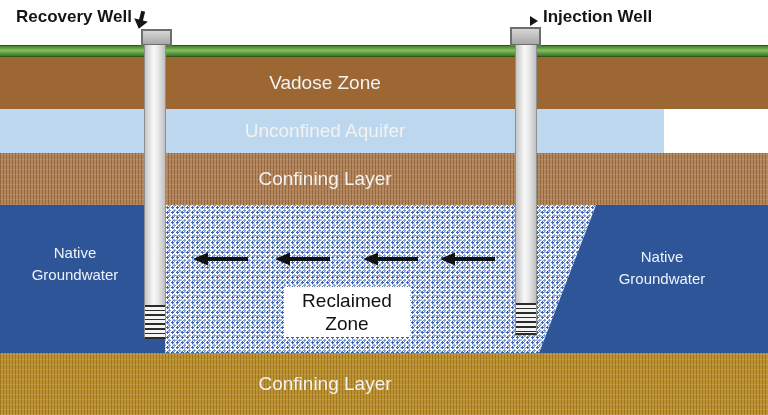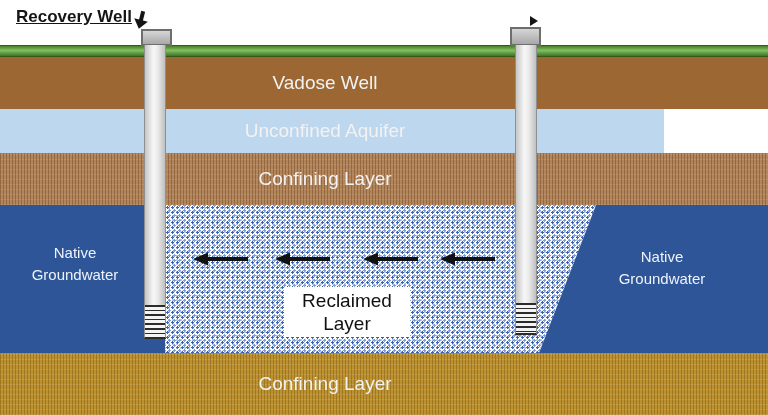--- a/index.html
+++ b/index.html
@@ -44,21 +44,21 @@
   
   .well-cap{background:linear-gradient(#d6d6d6,#a8a8a8);border:2px solid #6e6e6e;box-sizing:border-box;}
   .well-pipe{background:linear-gradient(90deg,#c6c6c6,#f7f7f7 42%,#ececec 62%,#bfbfbf);
     border-left:1px solid #8f8f8f;border-right:1px solid #8f8f8f;box-sizing:border-box;}
   .well-screen{background:
     repeating-linear-gradient(180deg,#2b2b2b 0 1.6px,#f4f4f4 1.6px 4.6px);
     border-left:1px solid #8f8f8f;border-right:1px solid #8f8f8f;border-bottom:2px solid #2b2b2b;
     box-sizing:border-box;}
   
   .well-title{position:absolute;top:7px;color:#151515;font-size:17px;font-weight:bold;white-space:nowrap;}
-  #recovery-title{left:16px;text-decoration:underline;}
+  #recovery-title{left:16px;}
   #injection-title{left:543px;}
   .marker{position:absolute;}
 </style>
 </head>
 <body>
 
 <div id="stage">
 
   <span class="well-title" id="recovery-title">Recovery Well</span>
   <span class="marker" style="left:132px;top:10px;">
@@ -66,25 +66,26 @@
       <line x1="9" y1="1" x2="9" y2="11" stroke="#151515" stroke-width="4"></line>
       <polygon points="2,10 16,10 9,19" fill="#151515"></polygon>
     </svg>
   </span>
 
   <span class="marker" style="left:529px;top:13px;">
     <svg width="10" height="12" viewBox="0 0 10 12">
       <polygon points="1,1 9,6 1,11" fill="#151515"></polygon>
     </svg>
   </span>
+  <span class="well-title" id="injection-title">Injection Well</span>
 
   <div class="abs" id="grass"></div>
 
   <div class="abs" id="vadose" style="background-color: rgb(156, 103, 51);">
-    <span class="layer-label">Vadose Well</span>
+    <span class="layer-label">Vadose Zone</span>
   </div>
 
   <div class="abs" id="unconfined" style="background-color: rgb(189, 215, 238);">
     <span class="layer-label">Unconfined Aquifer</span>
   </div>
 
   <div class="abs hatch-brown" id="conf-top" style="background-color: rgb(179, 133, 90);">
     <span class="layer-label">Confining Layer</span>
   </div>
 
@@ -116,21 +117,21 @@
             <polygon points="0,7 15,0.5 15,13.5" fill="#111111"></polygon>
           </svg></div>
         <div class="flow-arrow" style="left: 440px;"><svg width="55" height="14" viewBox="0 0 55 14">
             <line x1="13" y1="7" x2="55" y2="7" stroke="#111111" stroke-width="4"></line>
             <polygon points="0,7 15,0.5 15,13.5" fill="#111111"></polygon>
           </svg></div>
       </div>
 
     <div class="abs" id="reclaimed-box">
       <div>Reclaimed</div>
-      <div>Layer</div>
+      <div>Zone</div>
     </div>
   </div>
 
   <div class="abs" id="conf-bottom" style="background-color: rgb(189, 145, 48);">
     <span class="layer-label">Confining Layer</span>
   </div>
 
   <div class="abs well-cap" style="left:141px;top:29px;width:31px;height:17px;"></div>
   <div class="abs well-pipe" style="left:144px;top:45px;width:22px;height:260px;"></div>
   <div class="abs well-screen" style="left:144px;top:305px;width:22px;height:34px;"></div>

